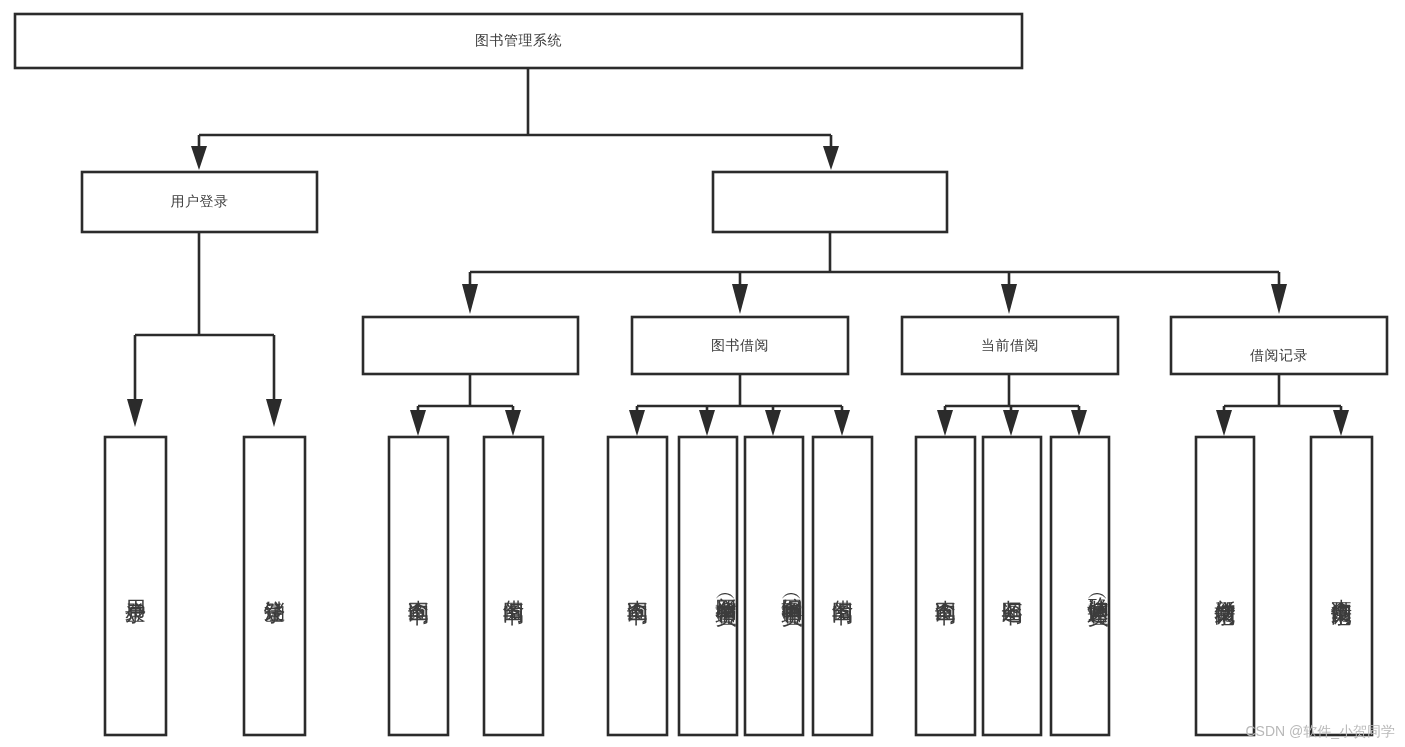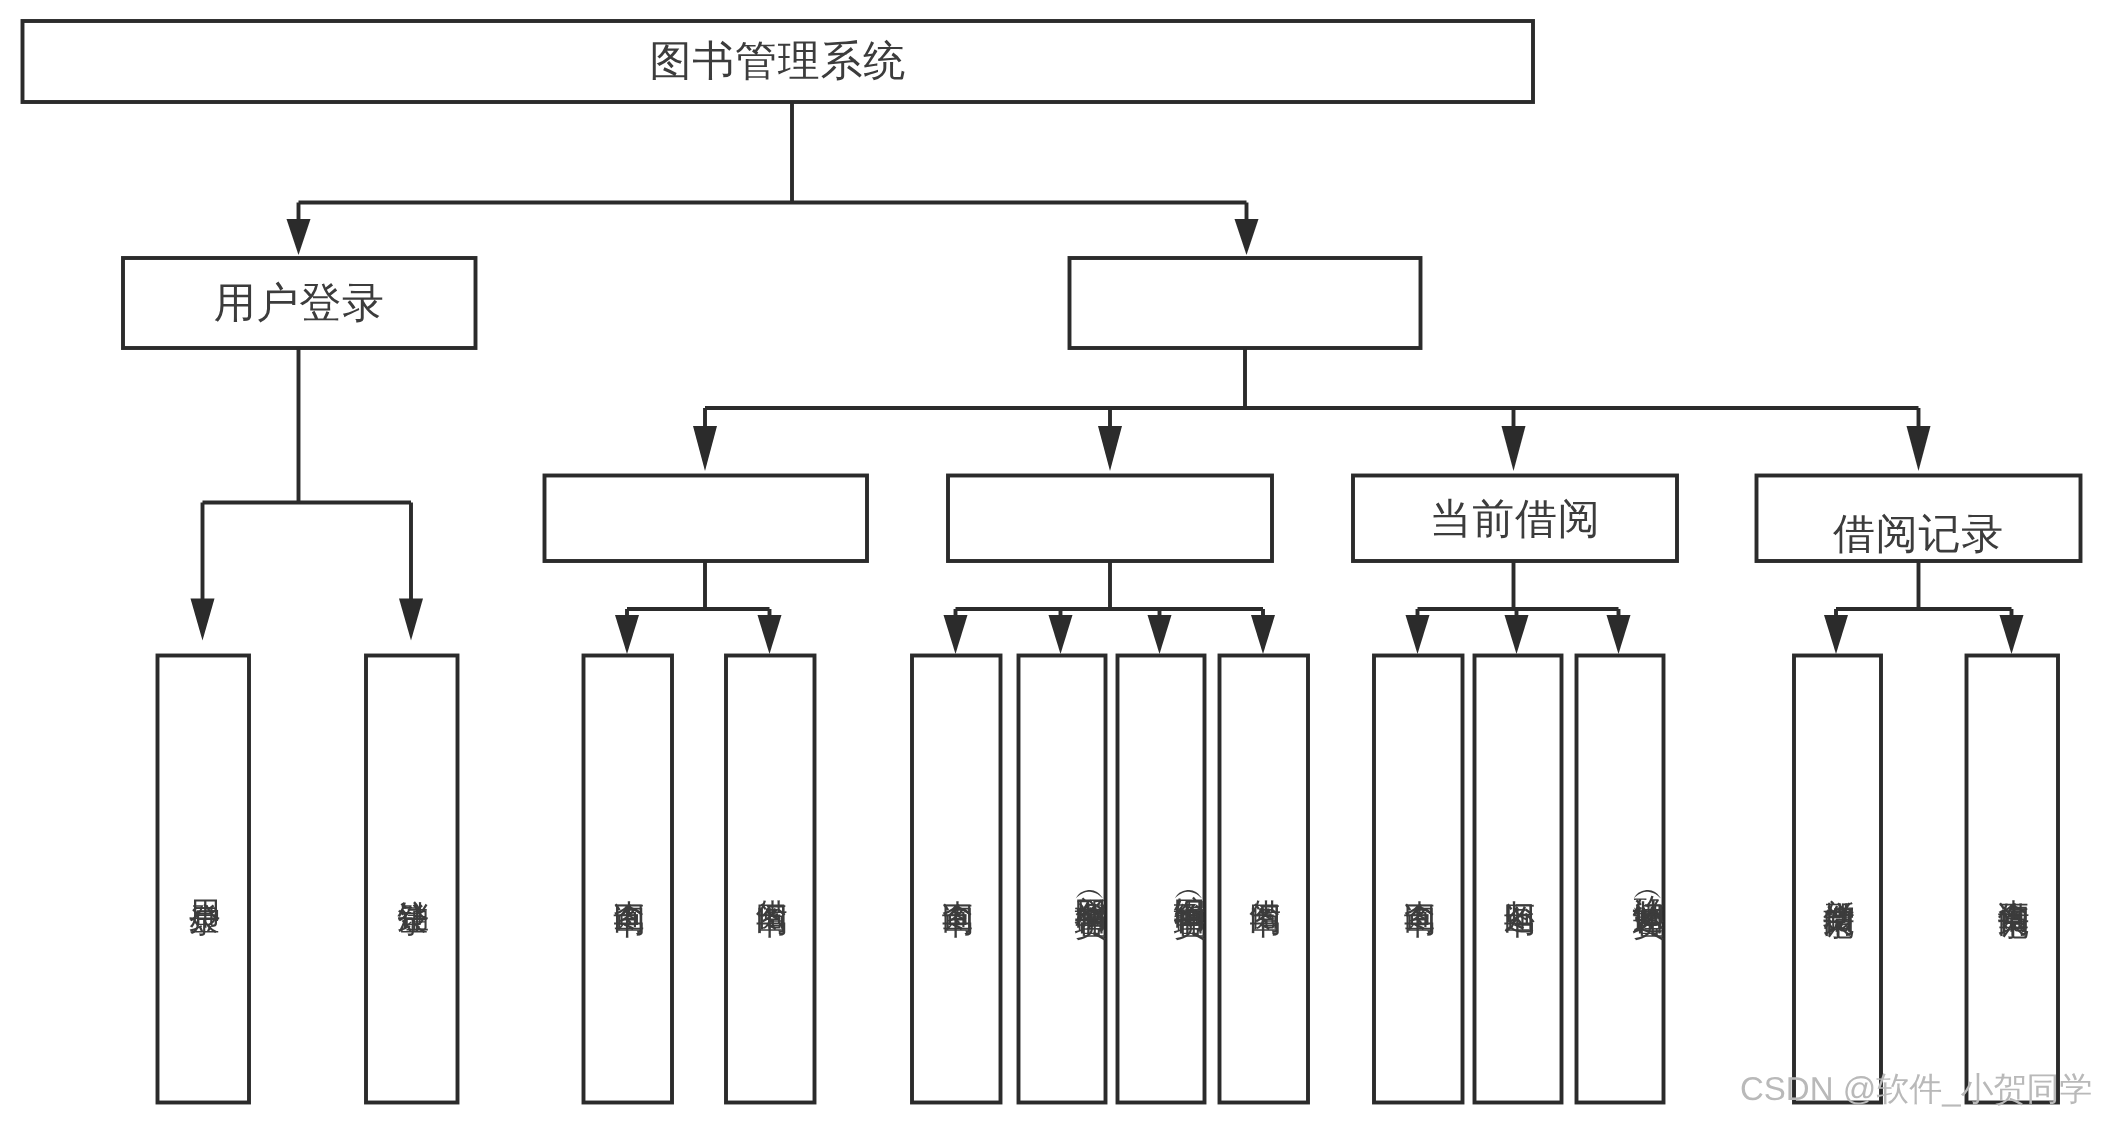--- a/index.html
+++ b/index.html
@@ -44,21 +44,21 @@
   .arrow-head {
     fill: #2b2b2b;
     stroke: none;
   }
   .node-label {
     position: absolute;
     display: flex;
     align-items: center;
     justify-content: center;
     color: #3c3c3c;
-    font-size: 28px;
+    font-size: 14px;
     letter-spacing: 0.5px;
     font-family: "Liberation Sans", "DejaVu Sans", sans-serif;
     white-space: nowrap;
     pointer-events: none;
   }
   .leaf-label {
     position: absolute;
     display: flex;
     align-items: center;
     justify-content: center;
@@ -69,21 +69,21 @@
     text-orientation: upright;
     line-height: 1.05;
     letter-spacing: 1.5px;
     pointer-events: none;
   }
   .watermark {
     position: absolute;
     right: 10px;
     bottom: 6px;
     color: #b9b9b9;
-    font-size: 22px;
+    font-size: 14px;
     font-family: "Liberation Sans", "DejaVu Sans", sans-serif;
     white-space: nowrap;
   }
 </style>
 </head>
 <body>
 
 <div id="diagram-root">
 
   <svg class="diagram-svg" viewBox="0 0 1405 747">
@@ -175,20 +175,21 @@
     <rect class="leaf-box" x="1196" y="437" width="58" height="298"></rect>
     <rect class="leaf-box" x="1311" y="437" width="61" height="298"></rect>
   </svg>
 
   <div class="node-label" style="left:15px; top:14px; width:1007px; height:54px;">图书管理系统</div>
 
   <div class="node-label" style="left:82px; top:172px; width:235px; height:60px;">用户登录</div>
 
 
 
+  <div class="node-label" style="left:632px; top:317px; width:216px; height:57px;">图书借阅</div>
 
   <div class="node-label" style="left:902px; top:317px; width:216px; height:57px;border-radius:24px;">当前借阅</div>
 
   <div class="node-label" style="left:1171px; top:327px; width:216px; height:57px;font-family:Liberation Serif, serif;">借阅记录</div>
 
   <div class="leaf-label" style="left:105px; top:437px; width:61px; height:298px;">用户登录</div>
 
   <div class="leaf-label" style="left:244px; top:437px; width:61px; height:298px;">注销登录</div>
 
   <div class="leaf-label" style="left:389px; top:437px; width:59px; height:298px;">查询图书</div>

